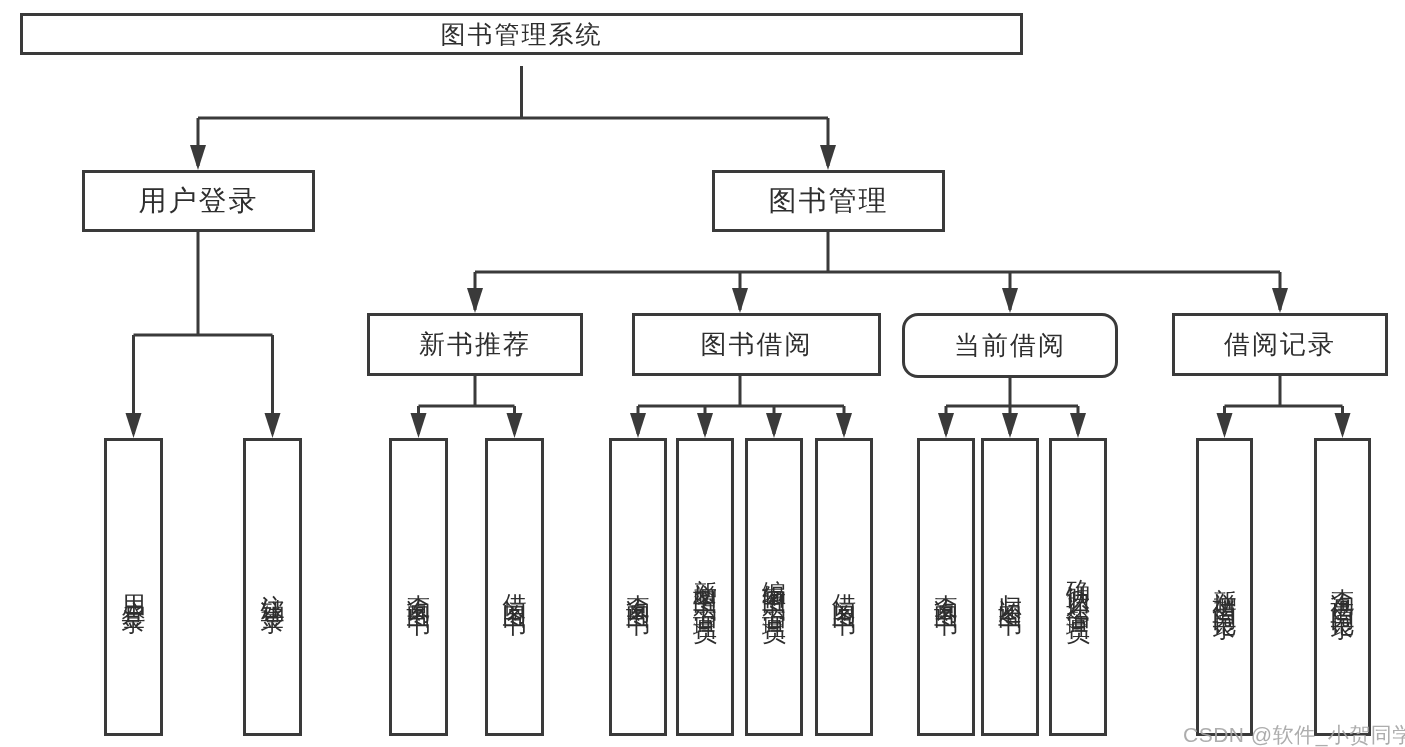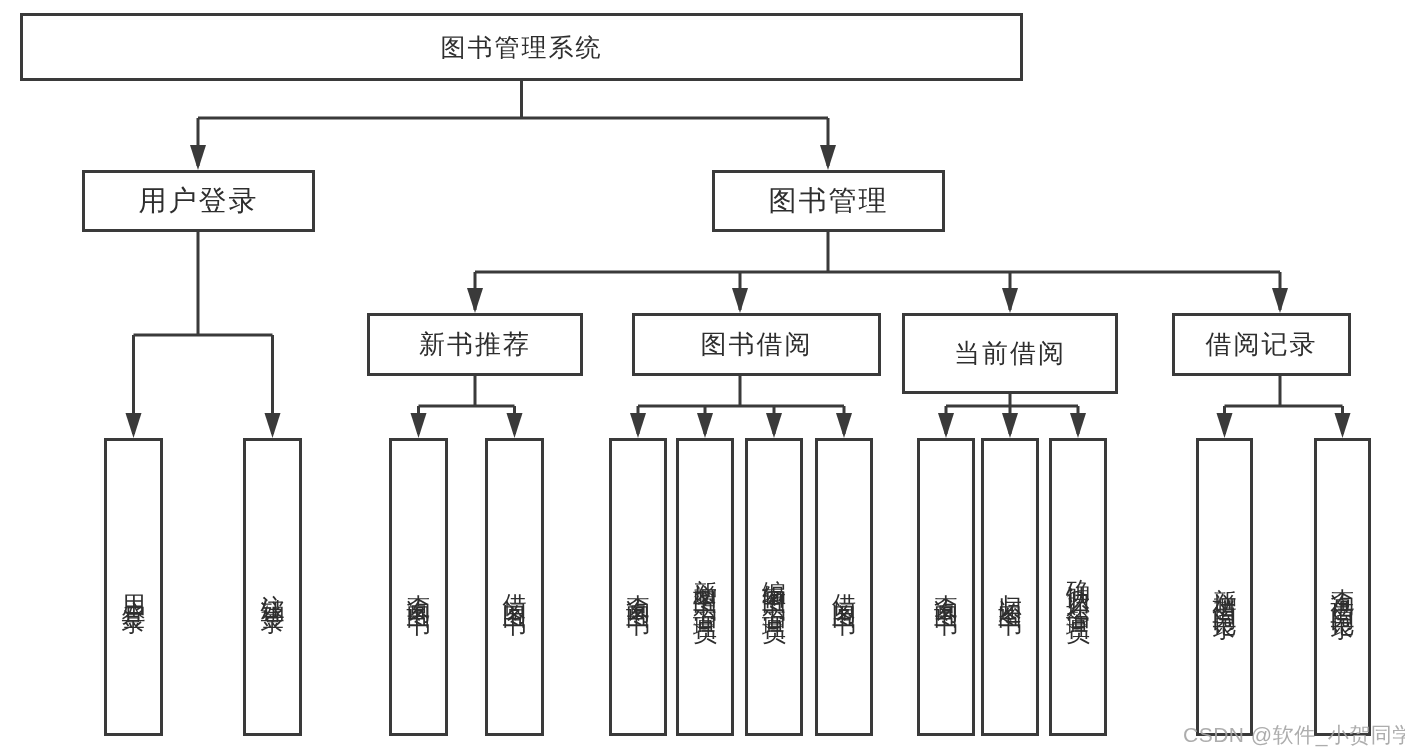--- a/index.html
+++ b/index.html
@@ -86,41 +86,41 @@
       <polygon points="766,413 782,413 774,438"></polygon>
       <polygon points="836,413 852,413 844,438"></polygon>
       <polygon points="938,413 954,413 946,438"></polygon>
       <polygon points="1002,413 1018,413 1010,438"></polygon>
       <polygon points="1070,413 1086,413 1078,438"></polygon>
       <polygon points="1216.5,413 1232.5,413 1224.5,438"></polygon>
       <polygon points="1334.5,413 1350.5,413 1342.5,438"></polygon>
     </g>
   </svg>
 
-  <div class="box root-box" style="left:20px; top:13px; width:1003px; height:68px;">
+  <div class="box root-box" style="left:20px; top:13px; width:1003px; height:42px;">
     <span class="h-label">图书管理系统</span>
   </div>
 
   <div class="box lvl2-box" style="left:82px; top:170px; width:233px; height:62px;">
     <span class="h-label">用户登录</span>
   </div>
   <div class="box lvl3-box" style="left:367px; top:313px; width:216px; height:63px;">
     <span class="h-label">新书推荐</span>
   </div>
 
   <div class="box lvl2-box" style="left:712px; top:170px; width:233px; height:62px;">
     <span class="h-label">图书管理</span>
   </div>
   <div class="box lvl3-box" style="left:632px; top:313px; width:249px; height:63px;">
     <span class="h-label">图书借阅</span>
   </div>
-  <div class="box lvl3-box" style="left:902px; top:313px; width:216px; height:81px;">
+  <div class="box lvl3-box" style="left:902px; top:313px; width:216px; height:65px;border-radius:16px;">
     <span class="h-label">当前借阅</span>
   </div>
-  <div class="box lvl3-box" style="left:1172px; top:313px; width:179px; height:63px;">
+  <div class="box lvl3-box" style="left:1172px; top:313px; width:216px; height:63px;">
     <span class="h-label">借阅记录</span>
   </div>
 
   <div class="box leaf" style="left:104px; top:438px; width:59px; height:298px;">
     <span class="v-label">用户登录</span>
   </div>
   <div class="box leaf" style="left:243px; top:438px; width:59px; height:298px;">
     <span class="v-label">注销登录</span>
   </div>
 

